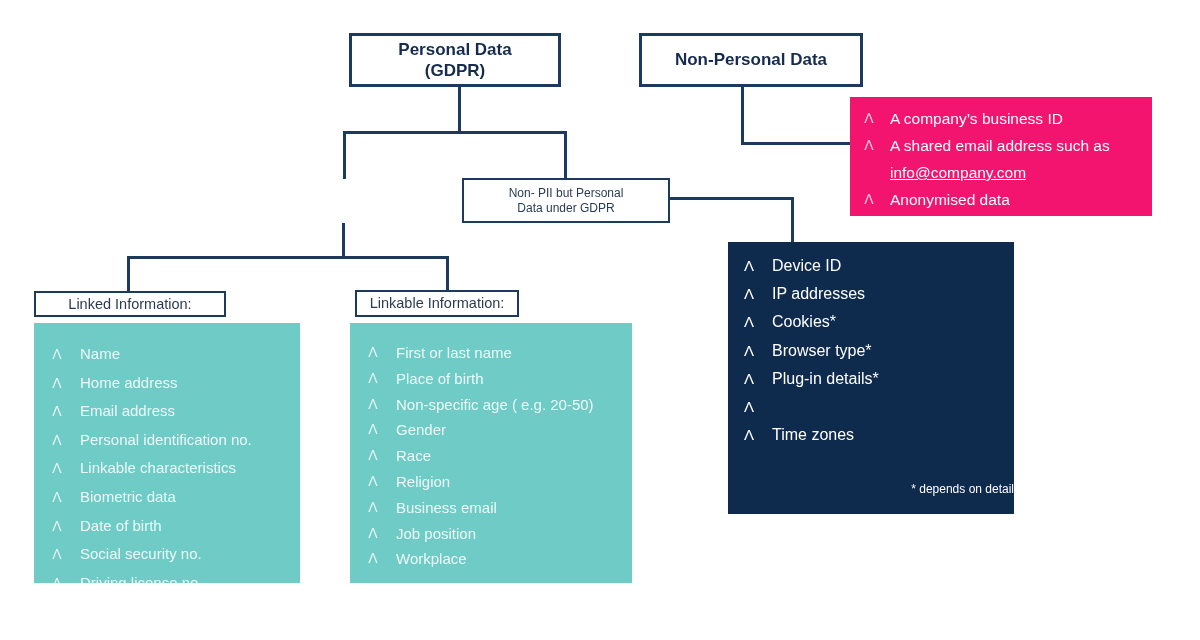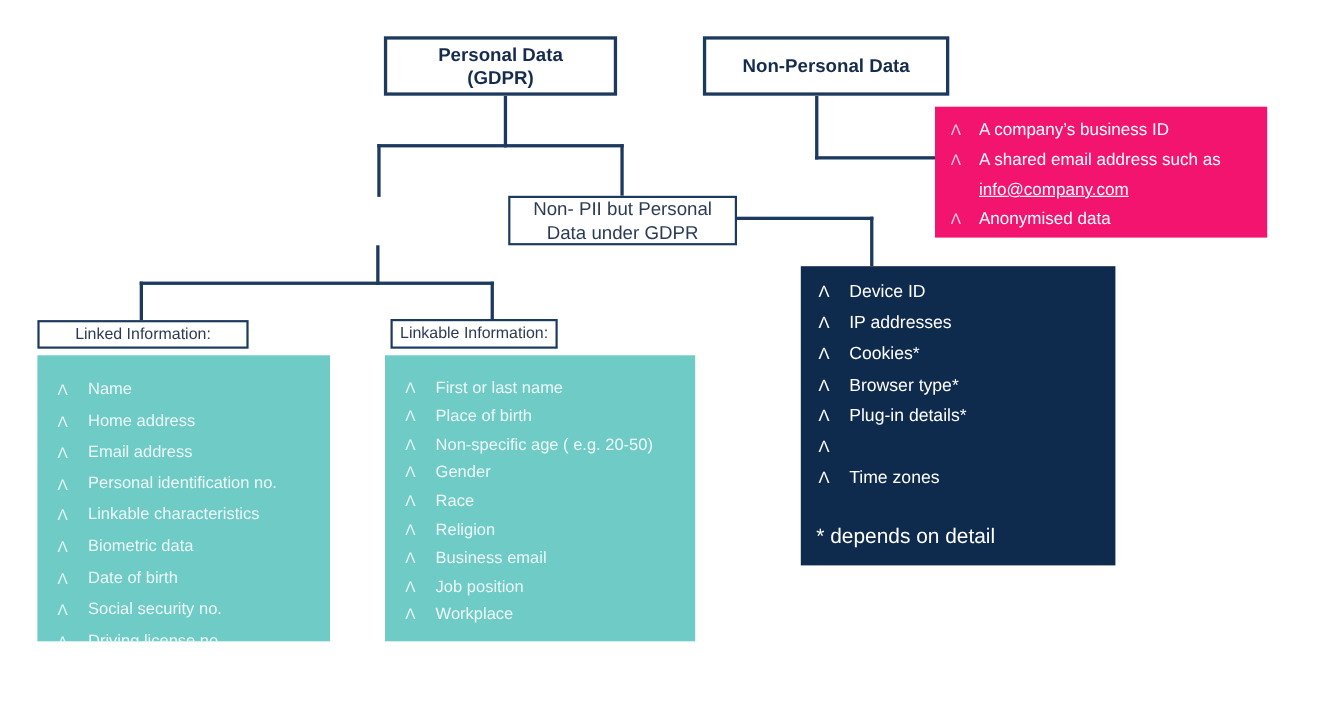--- a/index.html
+++ b/index.html
@@ -33,21 +33,21 @@
   .teal .li{line-height:28.6px;font-size:15px;color:rgba(255,255,255,0.88);}
   .teal .bullet{width:30px;margin-left:8px;color:rgba(255,255,255,0.82);font-size:14px;line-height:28.6px;}
   .teal .txt{padding-left:8px;}
   .dark .li{line-height:28.2px;font-size:16px;color:#ffffff;}
   .dark .bullet{width:30px;margin-left:6px;color:#ffffff;font-size:15px;line-height:28.2px;}
   .dark .txt{padding-left:8px;}
   .pink .li{line-height:27px;font-size:15.5px;color:#ffffff;}
   .pink .bullet{width:26px;margin-left:6px;color:rgba(255,255,255,0.78);font-size:14px;line-height:27px;}
   .pink .txt{padding-left:8px;}
   .link{text-decoration:underline;cursor:pointer;}
-  .footnote{font-size:19px;color:#ffffff;padding:26px 0 0 14px;line-height:28px;}
+  .footnote{font-size:12px;color:#ffffff;padding:26px 0 0 14px;line-height:28px;text-align:right;}
   #teal-linked{padding-top:17px;}
   #teal-linkable{padding-top:17px;}
   #teal-linkable .li{line-height:25.8px;}
   #teal-linkable .bullet{line-height:25.8px;}
   #dark-nonpii{padding-top:10px;}
   #pink-nonpersonal{padding-top:8px;}
 </style>
 </head>
 <body>
 
@@ -69,30 +69,30 @@
   <div class="node bold" style="left:639px;top:33px;width:224px;height:54px;font-size:17px;">
     <span class="l">Non-Personal Data</span>
   </div>
 
   <div class="node bold" style="left:349px;top:33px;width:212px;height:54px;font-size:17px;">
     <span class="l">Personal Data</span>
     <span class="l">(GDPR)</span>
   </div>
 
 
-  <div class="node thin" style="left:462px;top:178px;width:208px;height:45px;font-size:17px;color:#2b3b55;">
+  <div class="node thin" style="left:462px;top:178px;width:208px;height:45px;font-size:12px;color:#2b3b55;">
     <span class="l">Non- PII but Personal</span>
     <span class="l">Data under GDPR</span>
   </div>
 
   <div class="node thin" style="left:34px;top:291px;width:192px;height:26px;font-size:14.5px;color:#2b3b55;">
     <span class="l">Linked Information:</span>
   </div>
 
-  <div class="node thin" style="left:355px;top:290px;width:152px;height:27px;font-size:14.5px;color:#2b3b55;">
+  <div class="node thin" style="left:355px;top:290px;width:164px;height:27px;font-size:14.5px;color:#2b3b55;">
     <span class="l">Linkable Information:</span>
   </div>
 
   <div id="teal-linked" class="panel teal" style="left:34px;top:323px;width:266px;height:260px;">
       <div class="li">
         <span class="bullet">Λ</span>
         <span class="txt">Name</span>
       </div>
       <div class="li">
         <span class="bullet">Λ</span>

